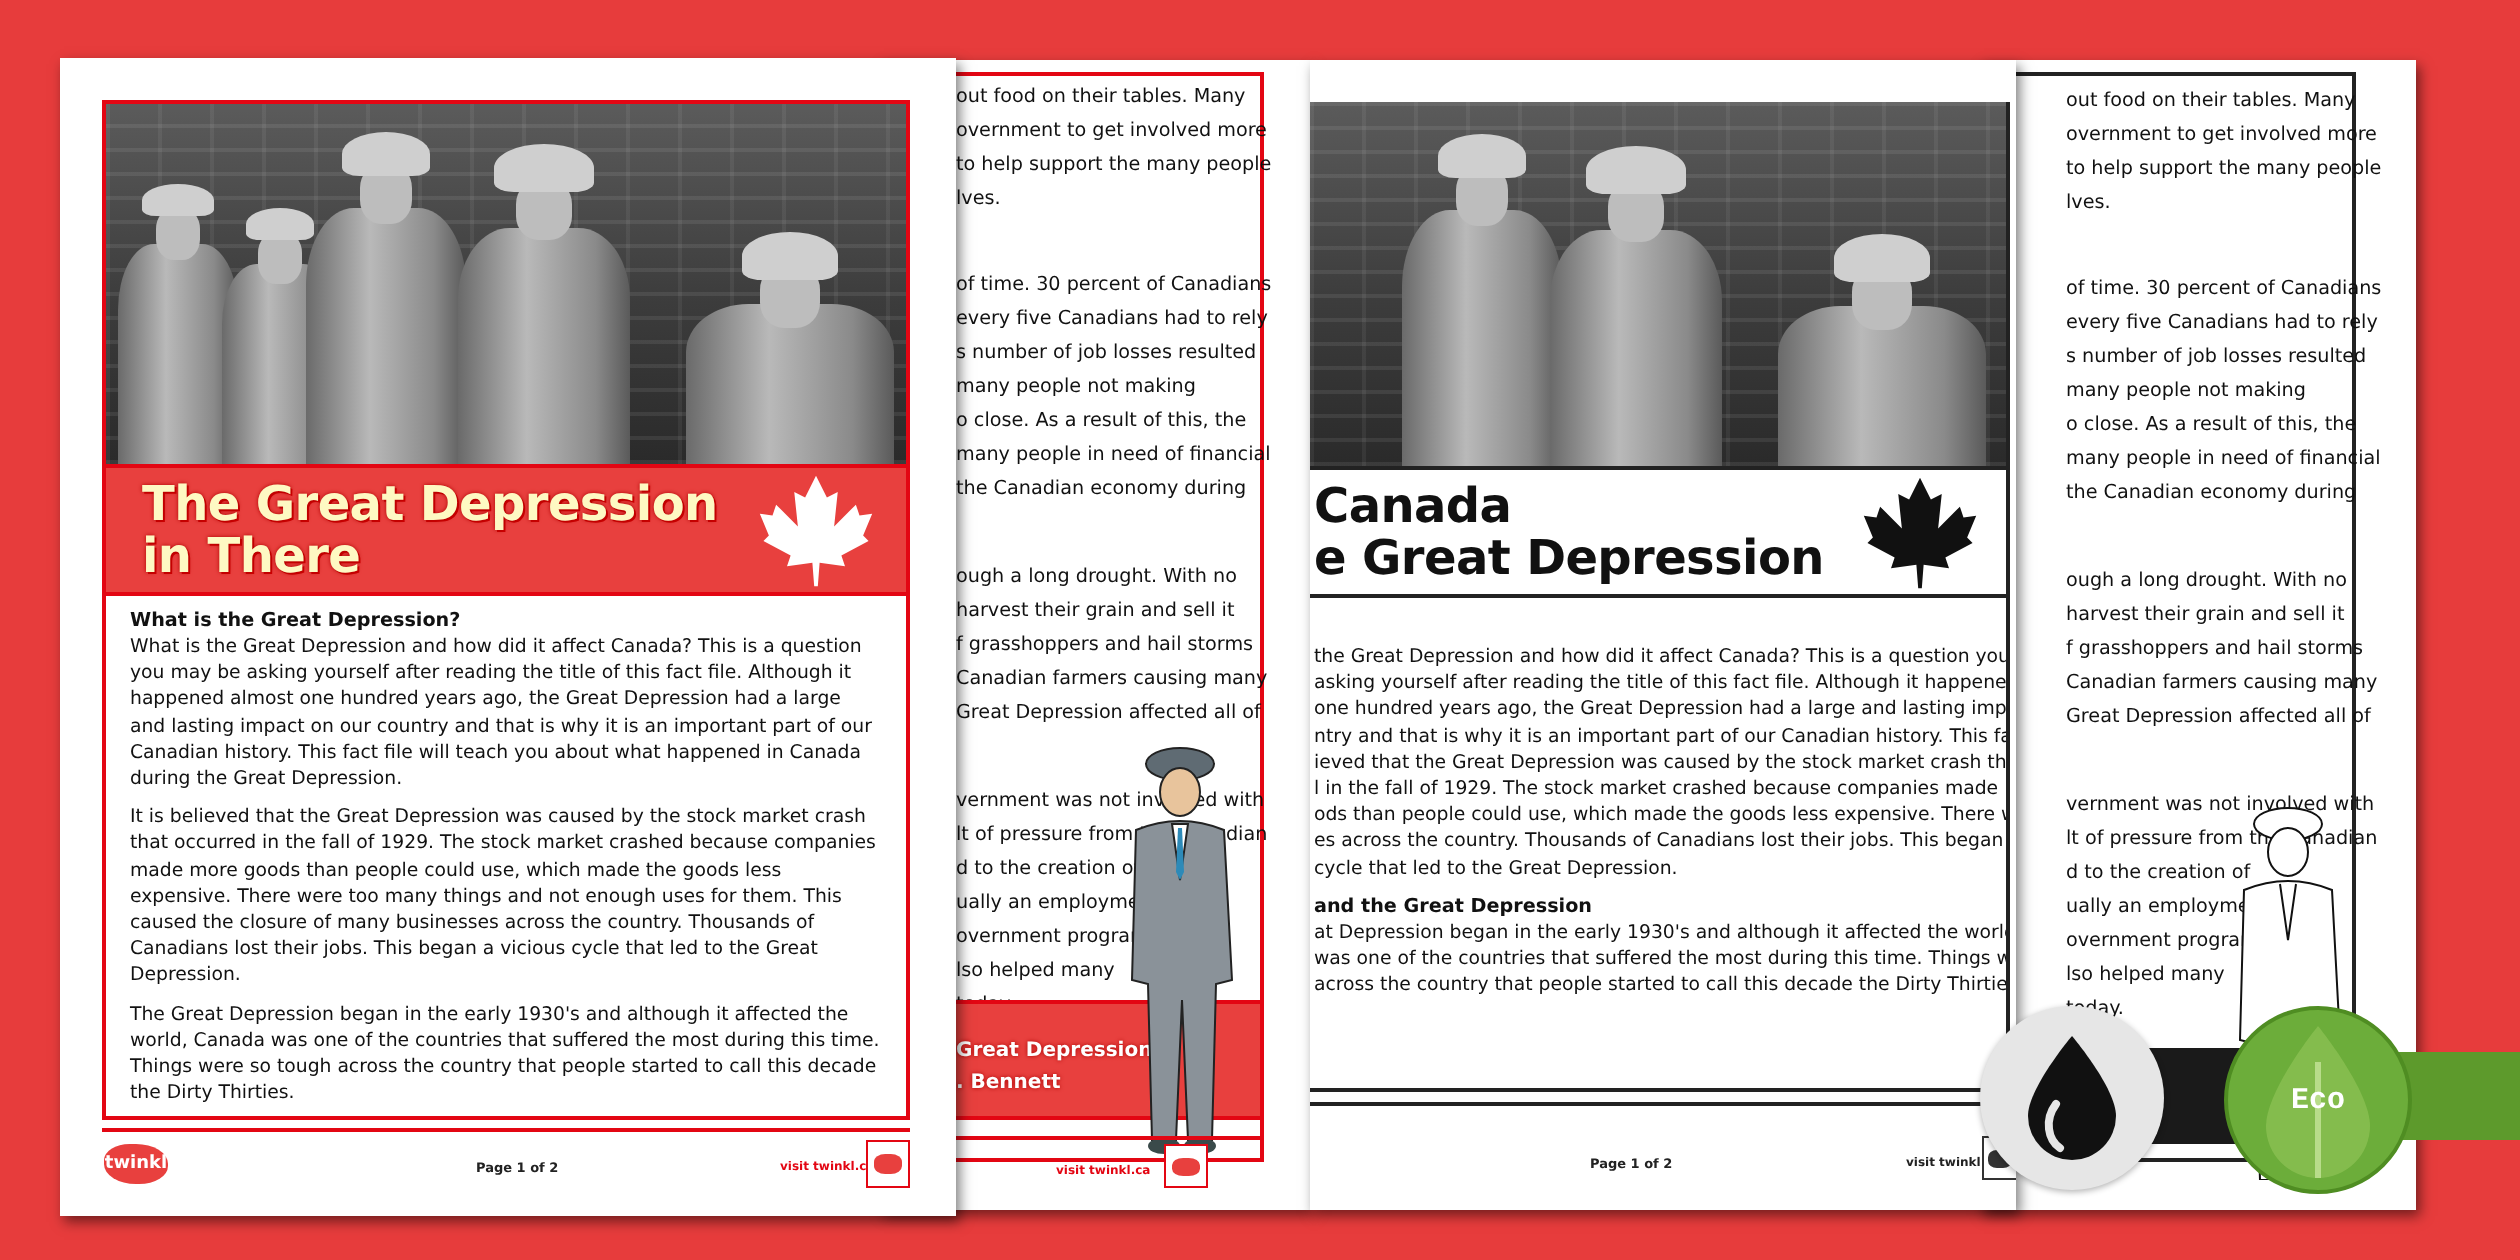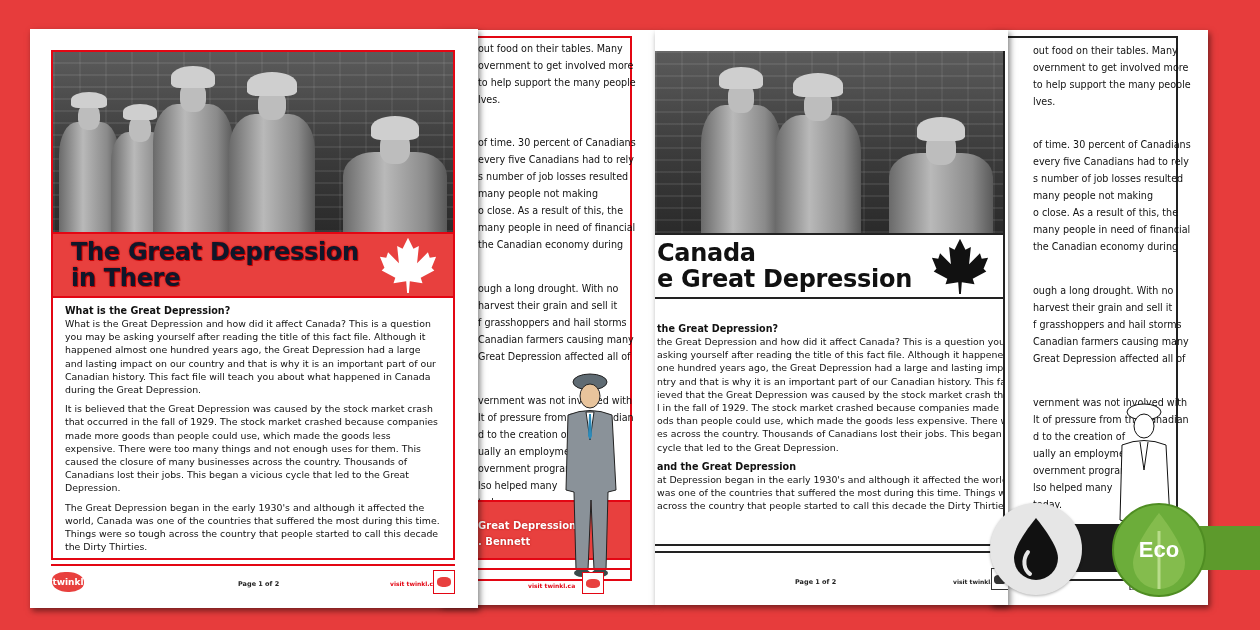--- a/index.html
+++ b/index.html
@@ -22,21 +22,21 @@
       repeating-linear-gradient(90deg, rgba(255,255,255,0.06) 0 2px, transparent 2px 26px),
       linear-gradient(180deg, #5b5b5b 0%, #3c3c3c 55%, #2a2a2a 100%); }
   .figure { position: absolute; bottom: 0; }
   .figure .hat { position: absolute; left: 50%; transform: translateX(-50%); background: #cfcfcf; border-radius: 50% 50% 20% 20%; }
   .figure .head { position: absolute; left: 50%; transform: translateX(-50%); background: #bdbdbd; border-radius: 40%; }
   .figure .body { position: absolute; left: 0; right: 0; bottom: 0; background: linear-gradient(90deg,#6a6a6a,#b9b9b9 40%,#8a8a8a 80%,#5a5a5a); border-radius: 30% 30% 0 0; }
 
   .title-band { position: absolute; display: flex; align-items: center; justify-content: space-between; }
   .title-band .title { font-family: "DejaVu Sans", sans-serif; font-weight: bold; font-size: 24px; line-height: 26px; letter-spacing: -0.3px; }
   .color .title-band { background: #e8403e; border: 2px solid #e30613; }
-  .color .title-band .title { color: #0f172a; text-shadow: 0 0 2px #b00000, 1px 1px 0 #c00; }
+  .color .title-band .title { color: #fef9c3; text-shadow: 0 0 2px #b00000, 1px 1px 0 #c00; }
   .bw .title-band { background: #fff; border-top: 2px solid #222; border-bottom: 2px solid #222; }
   .bw .title-band .title { color: #111; }
 
   .body-box { position: absolute; }
   .color .body-box { border: 2px solid #e30613; border-top: none; }
   .bw .body-box { border-left: none; border-right: 2px solid #222; }
   .sec-head { font-weight: bold; font-size: 9.6px; color: #111; line-height: 13px; }
   .para { font-size: 9.4px; color: #111; line-height: 13.2px; margin-bottom: 6px; }
   .bw .para, .bw .sec-head { white-space: nowrap; }
 
@@ -54,21 +54,21 @@
   .bw .badge .in { background: #333; }
 
   .red-strip { position: absolute; background: #e8403e; border: 2px solid #e30613; }
   .strip-text { position: absolute; color: #fff; font-size: 10px; font-weight: bold; white-space: nowrap; text-shadow: 0 0 2px #a00; }
 
   
   .ink-circle { position: absolute; border-radius: 50%; background: #e6e6e6; display:flex; align-items:center; justify-content:center; box-shadow: 0 1px 3px rgba(0,0,0,0.3); }
   .eco-bar-black { position: absolute; background: #1a1a1a; }
   .eco-bar-green { position: absolute; background: #5d9a2c; }
   .eco-circle { position: absolute; border-radius: 50%; background: #6cad3a; border: 2px solid #4f8d22; display:flex; align-items:center; justify-content:center; }
-  .eco-label { position: relative; color: #fff; font-weight: bold; font-size: 22px; font-family: Liberation Sans, sans-serif; z-index: 2; }
+  .eco-label { position: relative; color: #fff; font-weight: bold; font-size: 15px; font-family: Liberation Mono, monospace; z-index: 2; }
 </style>
 </head>
 <body>
 
 <div class="page back-page color" style="left:440px; top:30px; width:215px; height:575px;">
   <div class="frame" style="left:-10px; top:6px; width:202px; height:545px;"></div>
   <div class="back-text" style="left:38px; top:10px;">
     <div class="back-line" style="top:0;">out food on their tables. Many</div>
     <div class="back-line" style="top:17px;">overnment to get involved more</div>
     <div class="back-line" style="top:34px;">to help support the many people</div>
@@ -237,21 +237,20 @@
   <div class="title-band" style="left:0; top:203px; width:350px; height:66px; padding:0 14px 0 2px; border-right:2px solid #222;">
     <div>
       <div class="title">Canada</div>
       <div class="title">e Great Depression</div>
     </div>
     <svg width="58" height="58" viewBox="0 0 64 64">
       <path d="M32 2 L26 14 L20 11 L22 30 L10 18 L8 24 L1 23 L6 35 L3 38 L18 46 L16 52 L30 50 L31 63 L33 63 L34 50 L48 52 L46 46 L61 38 L58 35 L63 23 L56 24 L54 18 L42 30 L44 11 L38 14 Z" fill="#111"></path>
     </svg>
   </div>
   <div class="body-box" style="left:0; top:269px; width:350px; height:243px; padding:23px 0 0 2px; overflow:hidden;">
-    <div class="sec-head">the Great Depression?</div>
     <div class="para" style="margin-bottom:0;">the Great Depression and how did it affect Canada? This is a question you</div>
     <div class="para" style="margin-bottom:0;">asking yourself after reading the title of this fact file. Although it happened</div>
     <div class="para" style="margin-bottom:0;">one hundred years ago, the Great Depression had a large and lasting impact on</div>
     <div class="para" style="margin-bottom:0;">ntry and that is why it is an important part of our Canadian history. This fact</div>
     <div class="para" style="margin-bottom:0;">ieved that the Great Depression was caused by the stock market crash that</div>
     <div class="para" style="margin-bottom:0;">l in the fall of 1929. The stock market crashed because companies made</div>
     <div class="para" style="margin-bottom:0;">ods than people could use, which made the goods less expensive. There were</div>
     <div class="para" style="margin-bottom:0;">es across the country. Thousands of Canadians lost their jobs. This began a</div>
     <div class="para">cycle that led to the Great Depression.</div>
     <div class="sec-head">and the Great Depression</div>

